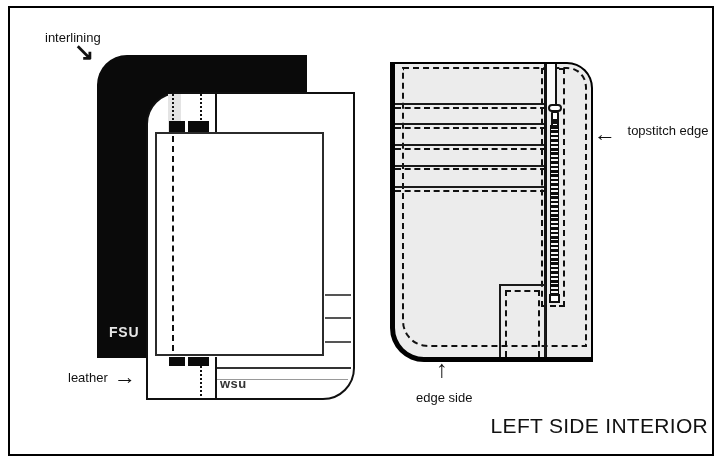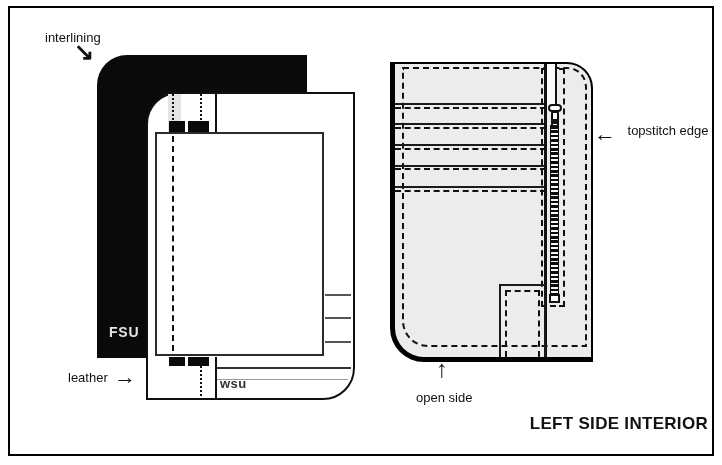--- a/index.html
+++ b/index.html
@@ -68,21 +68,21 @@
   .lbl{font-weight:normal;font-size:13px;line-height:15px;z-index:5;}
   .arrow{font-weight:bold;z-index:5;color:#111;}
   #lblInterlining{left:45px;top:30px;}
   #arrInterlining{left:74px;top:38px;font-size:24px;}
   #lblLeather{left:68px;top:370px;}
   #arrLeather{left:114px;top:364px;font-size:22px;}
   #arrTopstitch{left:594px;top:121px;font-size:22px;}
   #lblTopstitch{left:622px;top:123px;width:92px;text-align:center;}
   #arrOpenSide{left:436px;top:355px;font-size:24px;}
   #lblOpenSide{left:416px;top:390px;}
-  #title{right:14px;top:414px;font-weight:bold;font-size:17px;letter-spacing:.3px;z-index:5;}
+  #title{right:14px;top:414px;font-weight:normal;font-size:21px;letter-spacing:.3px;z-index:5;}
 </style>
 </head>
 <body>
 
 <div id="stage">
   <div id="frame" class="abs"></div>
 
   <div id="interlining" class="abs">
     <div id="fsu" class="abs">FSU</div>
   </div>
@@ -142,16 +142,16 @@
   <div id="lblInterlining" class="abs lbl">interlining</div>
   <div id="arrInterlining" class="abs arrow">↘</div>
 
   <div id="lblLeather" class="abs lbl">leather</div>
   <div id="arrLeather" class="abs arrow">→</div>
 
   <div id="arrTopstitch" class="abs arrow">←</div>
   <div id="lblTopstitch" class="abs lbl">topstitch edge</div>
 
   <div id="arrOpenSide" class="abs arrow">↑</div>
-  <div id="lblOpenSide" class="abs lbl">open side</div>
+  <div id="lblOpenSide" class="abs lbl">edge side</div>
 
   <div id="title" class="abs">LEFT SIDE INTERIOR</div>
 </div>
 
 </body></html>

